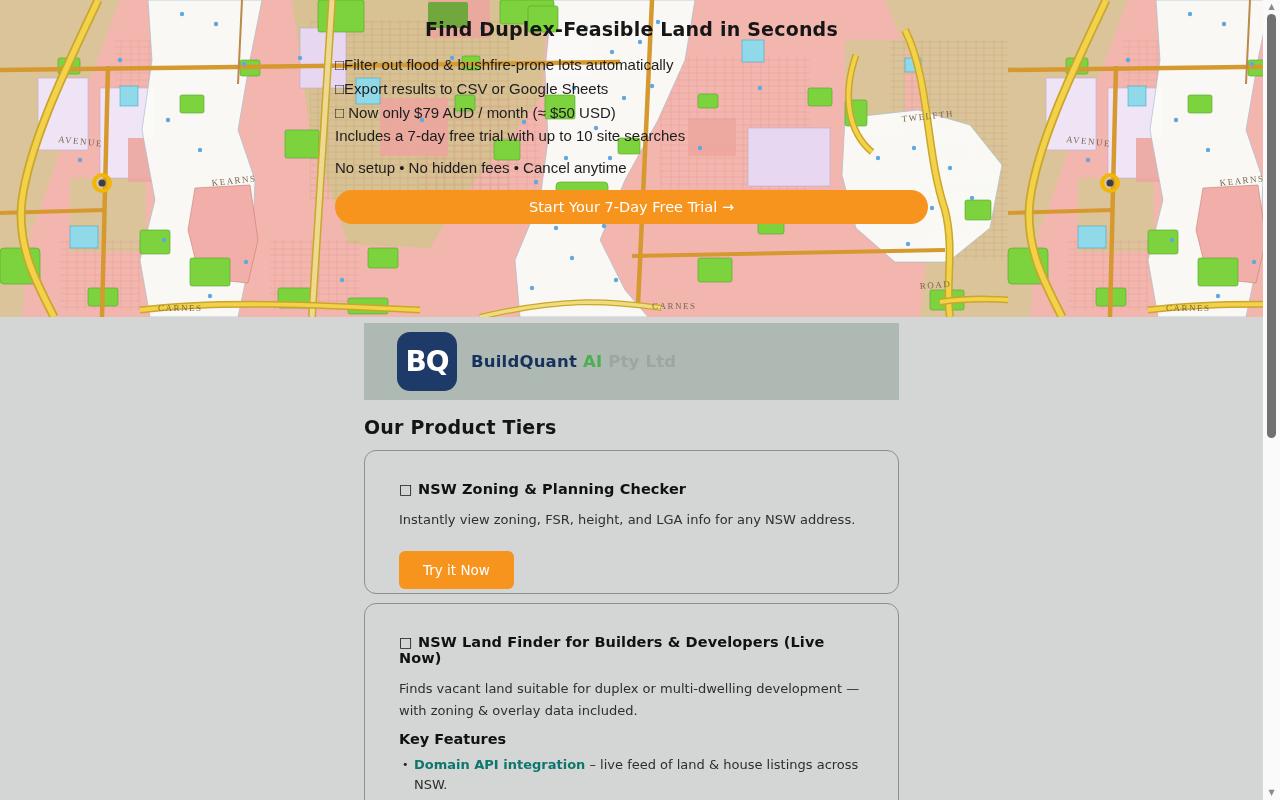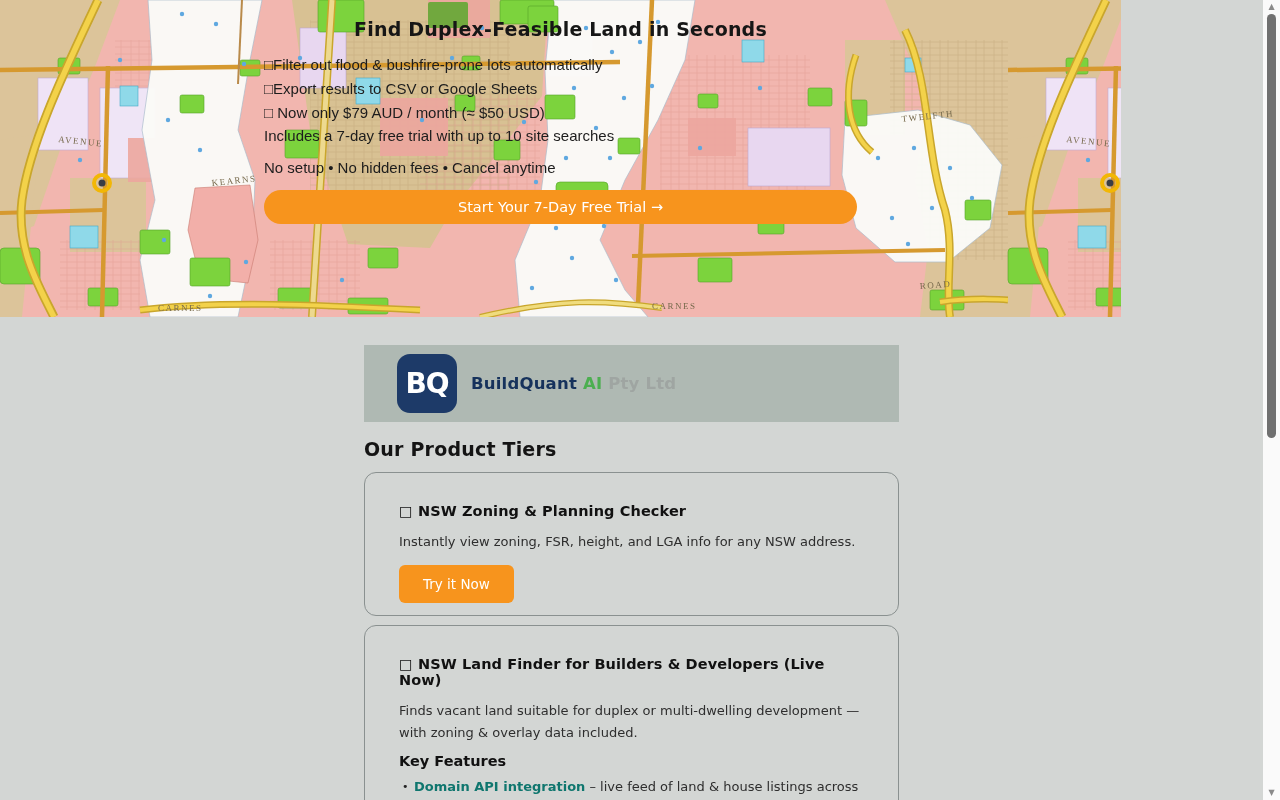--- a/index.html
+++ b/index.html
@@ -1,48 +1,48 @@
 <!DOCTYPE html>
 <html><head>
 <meta charset="utf-8">
 <style>
   * { margin:0; padding:0; box-sizing:border-box; }
   html,body { width:1280px; height:800px; overflow:hidden; }
   body { font-family:"DejaVu Sans","Liberation Sans",sans-serif; background:#d3d6d4; position:relative; }
   .page { position:absolute; left:0; top:0; width:1263px; height:800px; overflow:hidden; }
 
   
-  .hero { position:relative; width:1121px; height:317px; overflow:hidden; background:#fca5a5; }
+  .hero { position:relative; width:1263px; height:317px; overflow:hidden; background:#fca5a5; }
   .hero svg.map { position:absolute; left:0; top:0; display:block; }
   .hero-content { position:relative; width:593px; margin:0 auto; padding-top:17px; color:#161616; }
   .hero-title { font-size:19px; line-height:25px; font-weight:800; text-align:center; letter-spacing:.2px; }
   .hero-sub { font-size:19px; line-height:25px; font-weight:800; text-align:center; letter-spacing:.2px; }
   .hero-bullets { margin-top:11px; font-family:"Liberation Sans",sans-serif; font-size:15px; line-height:23.8px; color:#1d1d1d; }
   .hero-guarantee { margin-top:11px; font-family:"Liberation Sans",sans-serif; font-size:15px; color:#1d1d1d; }
   .cta { display:block; width:593px; height:34px; margin-top:14px; border:none; border-radius:17px;
          background:#f7941d; color:#ffffff; font-family:"DejaVu Sans",sans-serif; font-size:14.5px; cursor:pointer; }
 
   
   .main-col { width:535px; margin:0 auto; }
-  .logo-bar { margin-top:28px; height:77px; background:#afb9b3; display:flex; align-items:center; }
+  .logo-bar { margin-top:6px; height:77px; background:#afb9b3; display:flex; align-items:center; }
   .logo-badge { width:60px; height:59px; margin-left:33px; background:#1d3a68; border-radius:13px;
                 display:flex; align-items:center; justify-content:center; color:#fff; font-weight:800; font-size:28px; letter-spacing:-1px; }
   .brand-text { margin-left:14px; font-size:16.5px; font-weight:700; letter-spacing:.2px; }
   .brand-name { color:#16325c; }
   .brand-ai { color:#4caf50; }
   .brand-suffix { color:#9fa5a2; font-weight:600; }
 
   .section-heading { margin-top:16px; font-size:19px; font-weight:800; color:#141414; letter-spacing:.2px; }
 
   .card { border:1px solid #8a9190; border-radius:12px; background:transparent; padding:30px 34px; }
   .card-1 { margin-top:12px; height:144px; padding-bottom:0; }
   .card-2 { margin-top:9px; min-height:275px; }
   .card-title { font-size:14.5px; font-weight:700; color:#111; letter-spacing:.1px; }
   .card-body { margin-top:12px; font-size:13px; line-height:22px; color:#2e2e2e; }
-  .try-btn { margin-top:12px; border:none; border-radius:6px; background:#f7941d; color:#fff;
+  .try-btn { margin-top:20px; border:none; border-radius:6px; background:#f7941d; color:#fff;
              font-family:"DejaVu Sans",sans-serif; font-size:13.5px; padding:11px 24px; cursor:pointer; }
   .features-heading { margin-top:9px; font-size:14.5px; font-weight:700; color:#111; }
   .features { margin-top:8px; list-style:none; }
   .features li { position:relative; padding-left:15px; font-size:13px; line-height:20px; color:#2e2e2e; }
   .features li::before { content:"•"; position:absolute; left:3px; top:0; font-size:11px; color:#222; }
   .feat-lead { font-weight:700; color:#0f766e; }
 
   
   .scrollbar { position:absolute; right:0; top:0; width:17px; height:800px; background:#fafafa; }
   .sb-arrow { position:absolute; left:0; width:17px; height:14px; text-align:center; font-size:8px; line-height:14px; color:#8a8a8a; cursor:pointer; }

